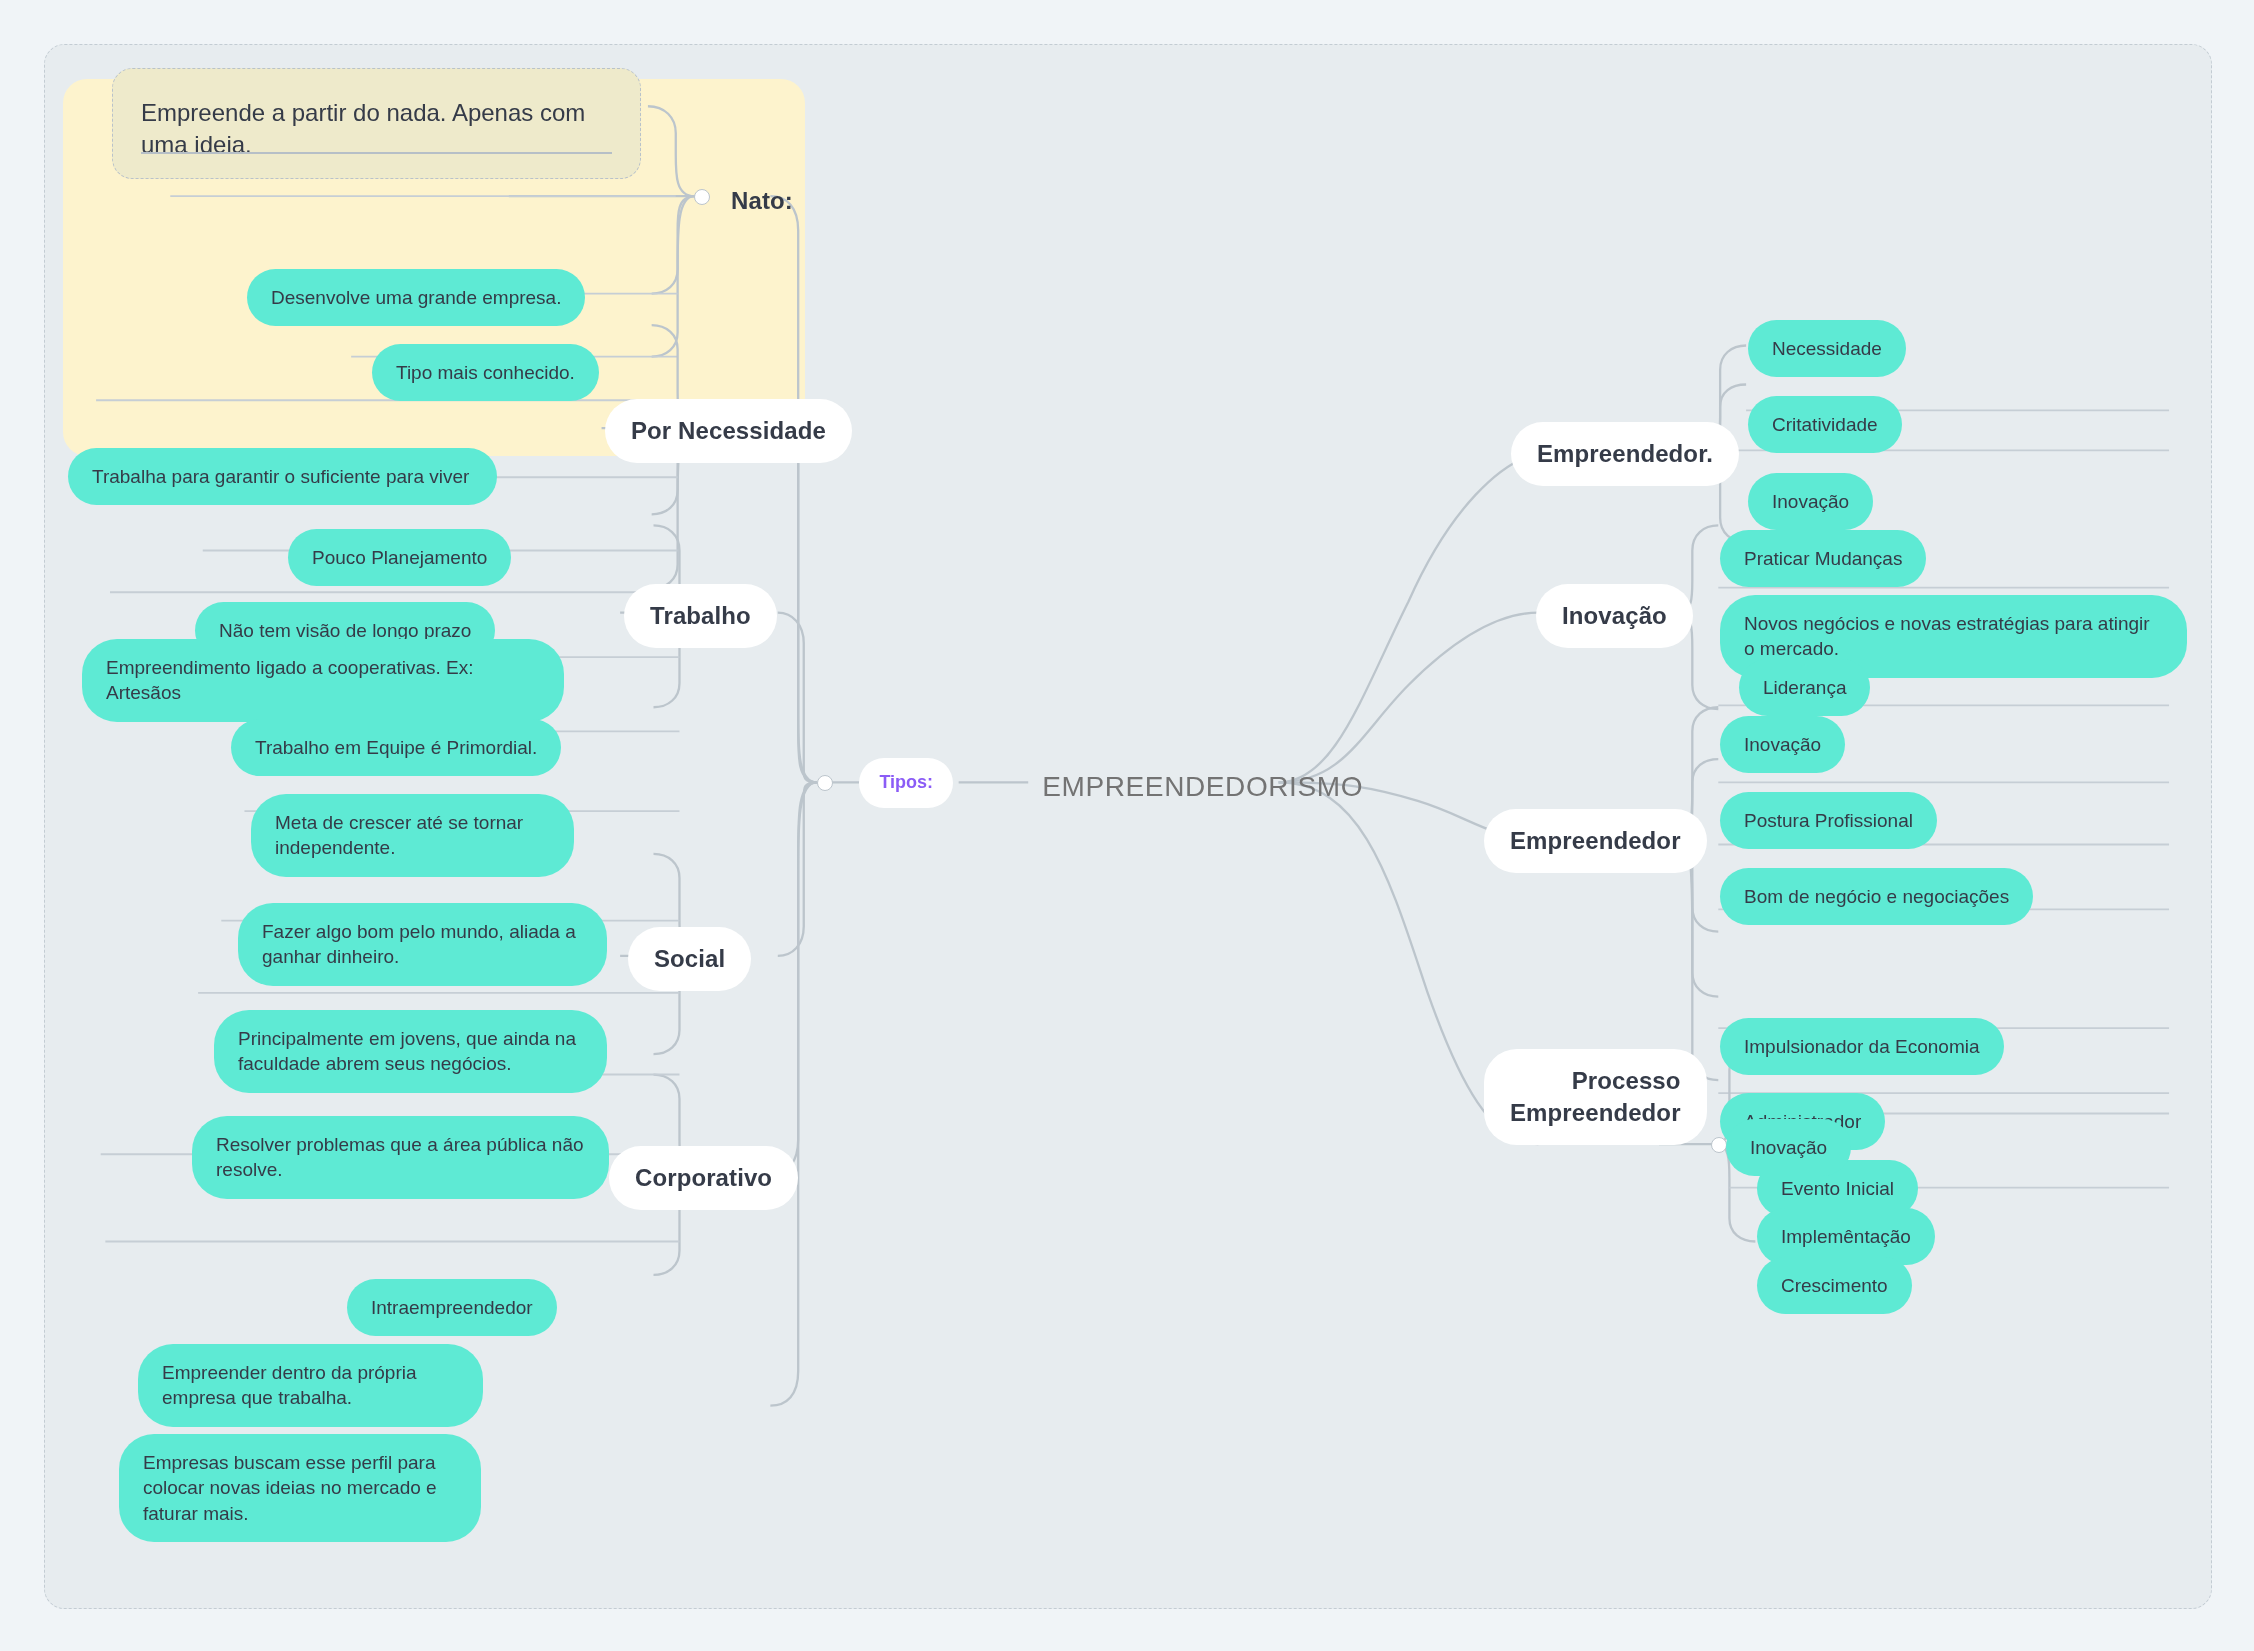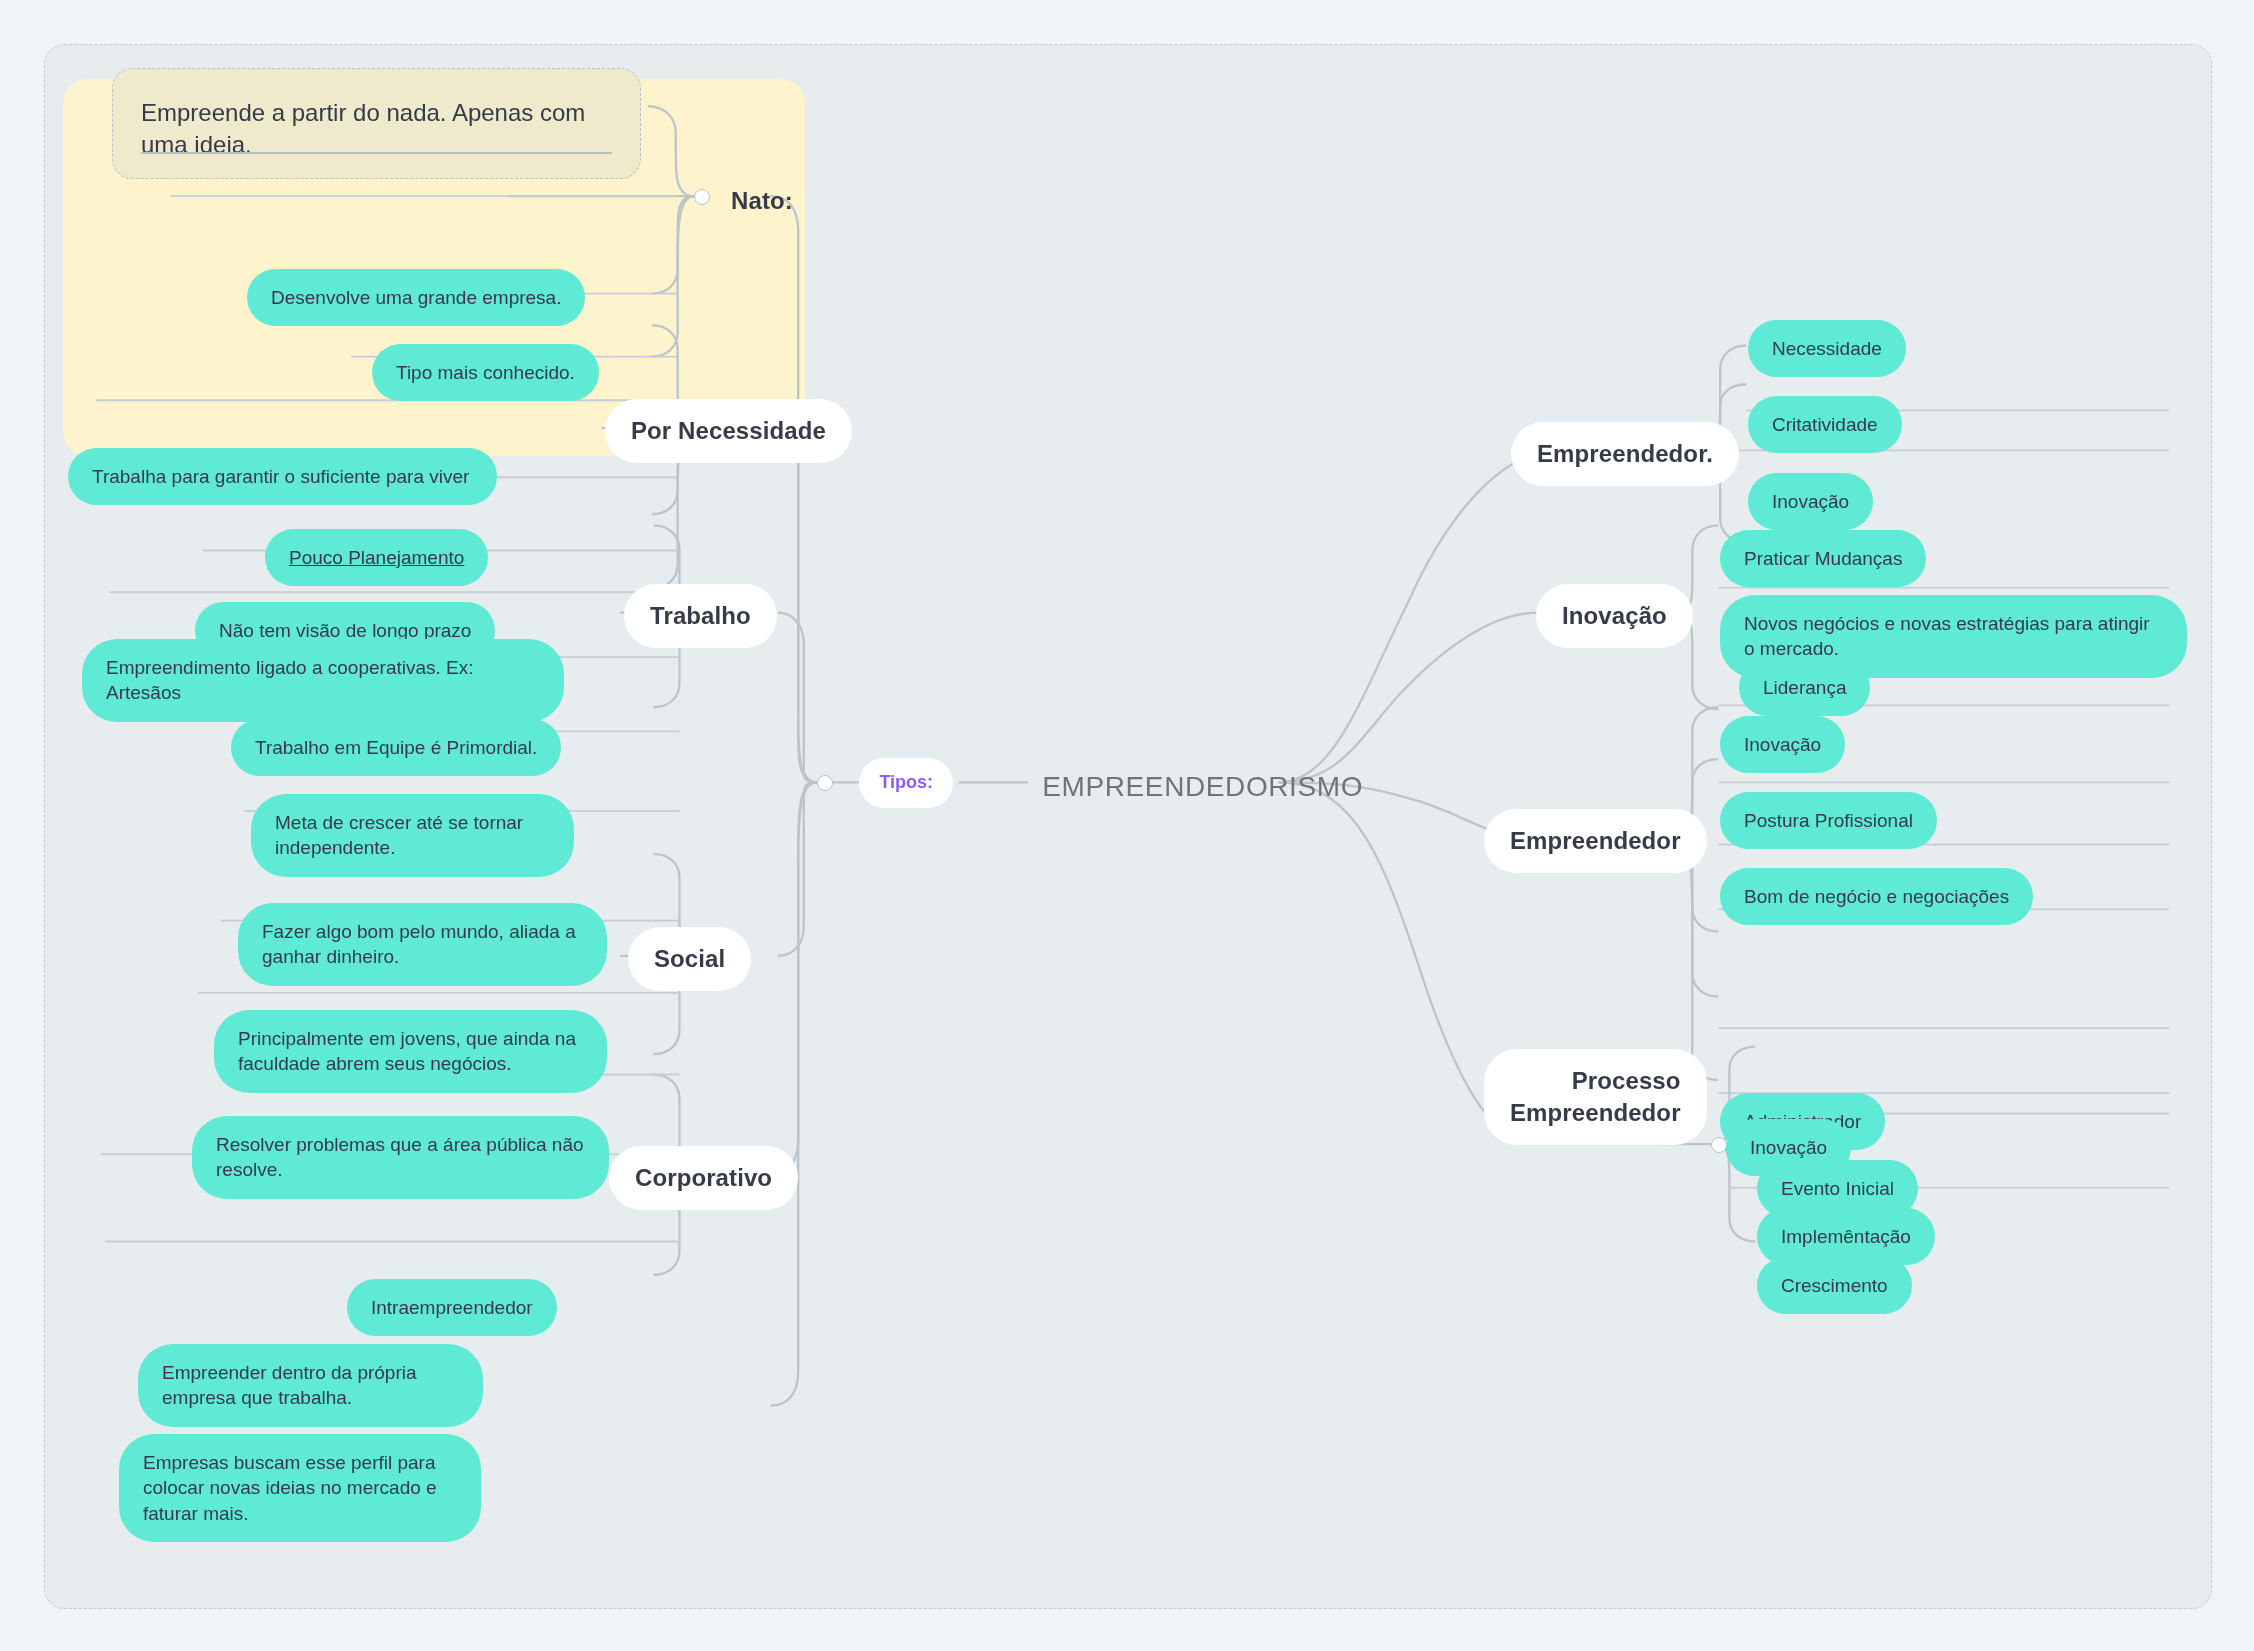--- a/index.html
+++ b/index.html
@@ -268,21 +268,21 @@
     </div>
 
     <div class="node leaf" style="left:327px; top:299px;">
       <span class="txt">Tipo mais conhecido.</span>
     </div>
 
     <div class="node leaf multi" style="left:23px; top:403px; width:429px;">
       <span class="txt">Trabalha para garantir o suficiente para viver</span>
     </div>
 
-    <div class="node leaf" style="left:220px; top:484px;text-decoration:underline;">
+    <div class="node leaf" style="left:243px; top:484px;">
       <span class="txt">Pouco Planejamento</span>
     </div>
 
     <div class="node leaf" style="left:150px; top:557px;">
       <span class="txt">Não tem visão de longo prazo</span>
     </div>
 
     <div class="node leaf multi" style="left:37px; top:594px; width:482px;">
       <span class="txt">Empreendimento ligado a cooperativas. Ex: Artesãos</span>
     </div>
@@ -365,20 +365,23 @@
     </div>
 
     <div class="node leaf" style="left:1675px; top:747px;">
       <span class="txt">Postura Profissional</span>
     </div>
 
     <div class="node leaf" style="left:1675px; top:823px;">
       <span class="txt">Bom de negócio e negociações</span>
     </div>
 
+    <div class="node leaf" style="left:1675px; top:973px;">
+      <span class="txt">Impulsionador da Economia</span>
+    </div>
 
     <div class="node leaf" style="left:1675px; top:1048px;">
       <span class="txt">Administrador</span>
     </div>
 
     <div class="node leaf" style="left:1681px; top:1074px; z-index:5;">
       <span class="txt">Inovação</span>
     </div>
 
     <div class="node leaf" style="left:1712px; top:1115px;">

